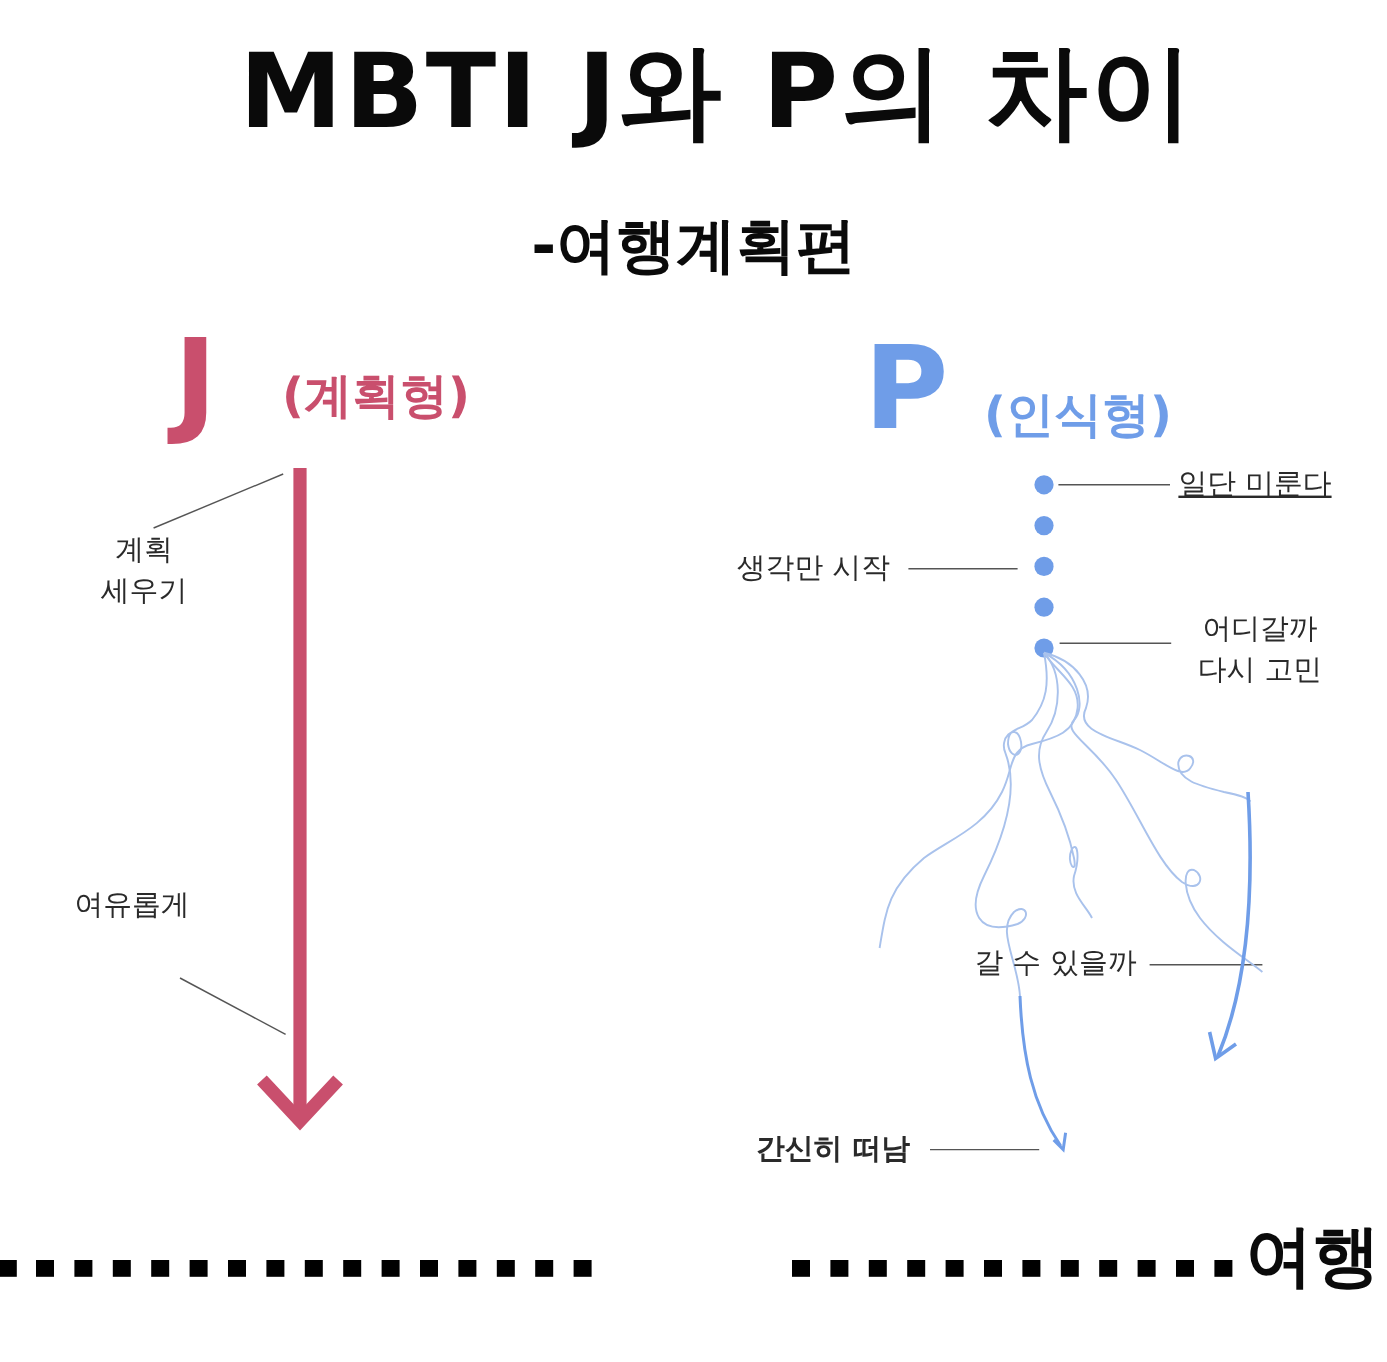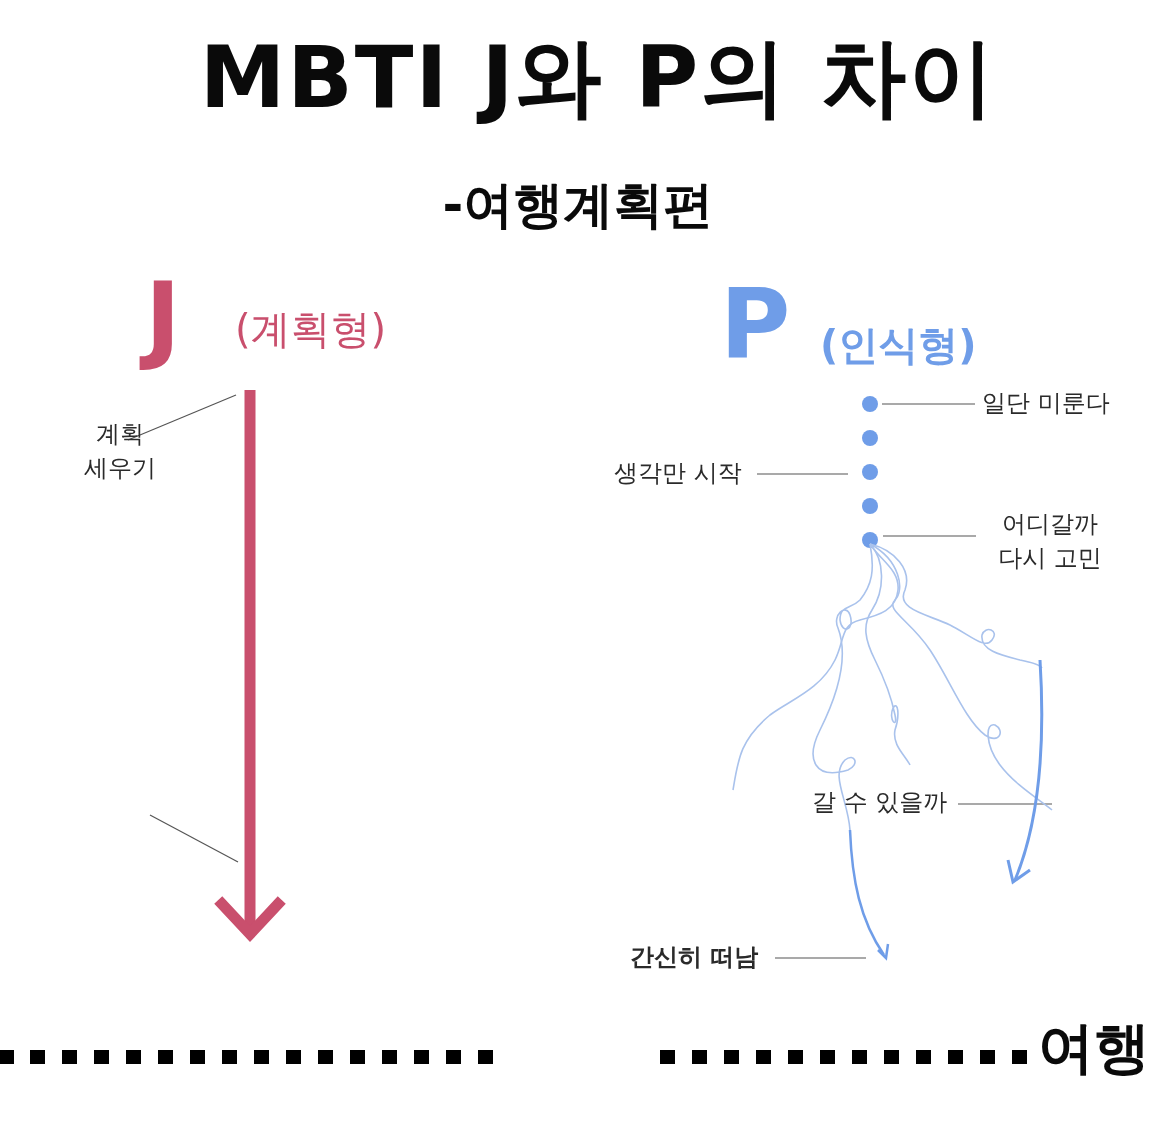--- a/index.html
+++ b/index.html
@@ -40,21 +40,21 @@
       line-height: 1;
     }
     .j-letter {
       left: 145px; top: 270px;
       font-size: 96px;
       color: #c94f6d;
     }
     .j-type {
       left: 235px; top: 302px;
       font-size: 40px;
-      font-weight: normal;
+      font-weight: bold;
       color: #c94f6d;
     }
     .p-letter {
       left: 720px; top: 276px;
       font-size: 96px;
       color: #6f9de8;
     }
     .p-type {
       left: 820px; top: 318px;
       font-size: 40px;
@@ -170,28 +170,29 @@
     <rect x="948" y="1050" width="15" height="14"></rect>
     <rect x="980" y="1050" width="15" height="14"></rect>
     <rect x="1012" y="1050" width="15" height="14"></rect>
     <rect x="1044" y="1050" width="15" height="14"></rect>
     <rect x="1076" y="1050" width="15" height="14"></rect>
     <rect x="1108" y="1050" width="15" height="14"></rect>
     <rect x="1140" y="1050" width="16" height="14"></rect>
   </g>
 </svg>
 
-<div class="abs label center" style="left:60px; top:418px; width:120px;">
+<div class="abs label center" style="left:60px; top:442px; width:120px;">
   <div>계획</div>
   <div>세우기</div>
 </div>
 <div class="abs label center" style="left:10px; top:738px; width:200px;">
-</div>
-
-<div class="abs label" style="left:982px; top:387px;">일단 미룬다</div>
+  <div>여유롭게</div>
+</div>
+
+<div class="abs label" style="left:982px; top:387px;text-decoration:underline;">일단 미룬다</div>
 <div class="abs label" style="left:614px; top:457px;">생각만 시작</div>
 <div class="abs label center" style="left:985px; top:508px; width:130px;">
   <div>어디갈까</div>
   <div>다시 고민</div>
 </div>
 <div class="abs label" style="left:812px; top:786px;">갈 수 있을까</div>
 <div class="abs label" style="left:630px; top:941px;font-weight:bold;">간신히 떠남</div>
 
 <div class="abs trip-label">
   <span>여행</span>

